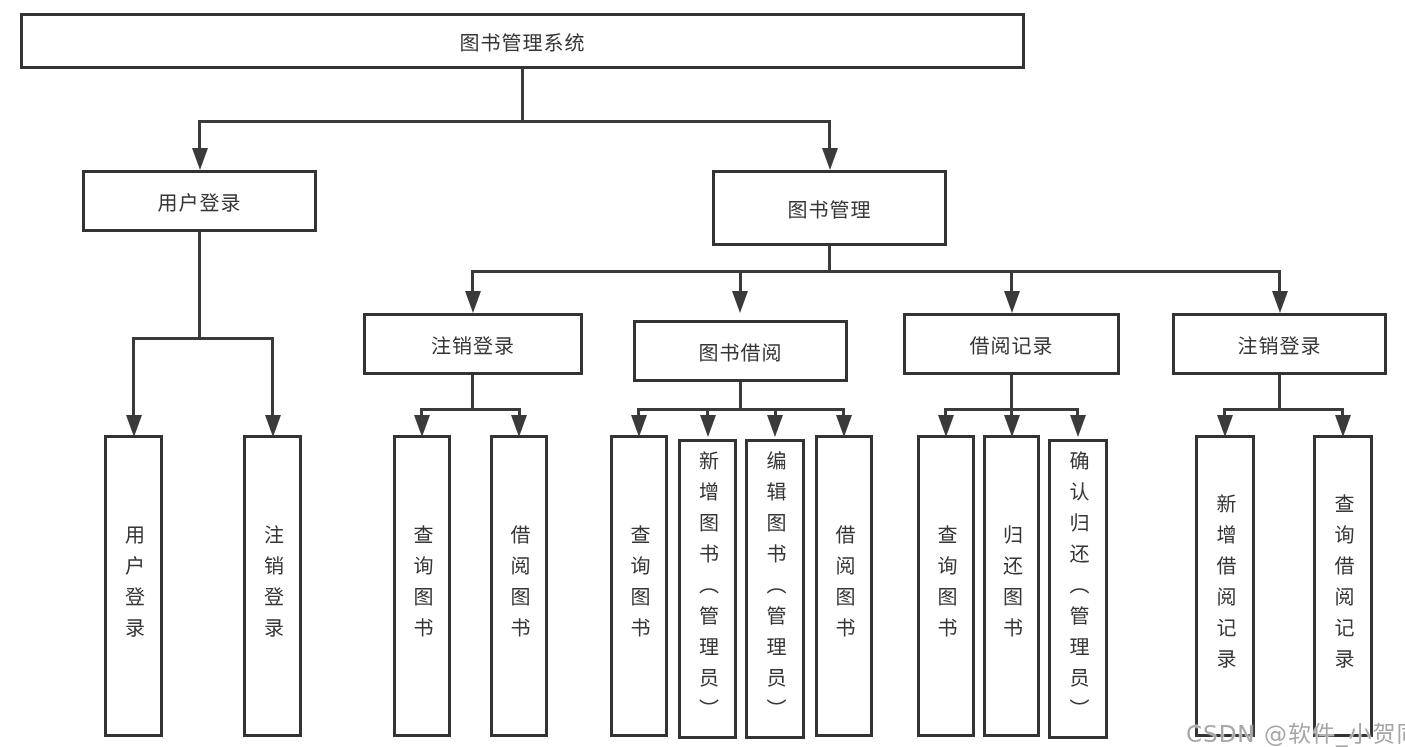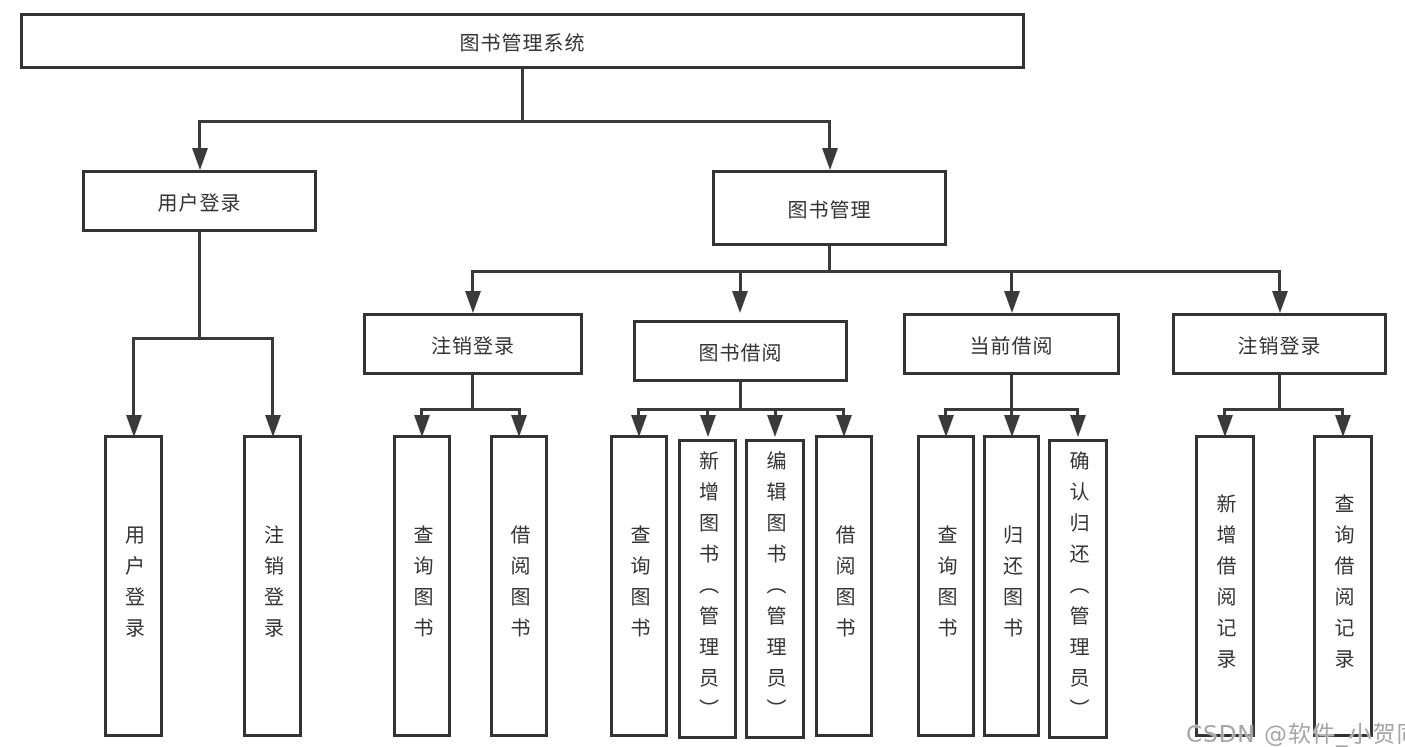--- a/index.html
+++ b/index.html
@@ -36,21 +36,21 @@
 
 <div class="canvas">
 
   <div class="box" style="left:20px;top:13px;width:1005px;height:56px;">图书管理系统</div>
 
   <div class="box" style="left:82px;top:170px;width:235px;height:62px;">用户登录</div>
   <div class="box" style="left:712px;top:170px;width:235px;height:76px;">图书管理</div>
 
   <div class="box" style="left:363px;top:313px;width:220px;height:62px;">注销登录</div>
   <div class="box" style="left:633px;top:313px;width:215px;height:62px;margin-top:7px;">图书借阅</div>
-  <div class="box" style="left:903px;top:313px;width:217px;height:62px;">当前借阅</div>
+  <div class="box" style="left:903px;top:313px;width:217px;height:62px;">借阅记录</div>
   <div class="box" style="left:1172px;top:313px;width:215px;height:62px;">注销登录</div>
 
   <div class="box vbox" style="left:104px;top:435px;width:59px;height:302px;">用户登录</div>
   <div class="box vbox" style="left:243px;top:435px;width:59px;height:302px;">注销登录</div>
 
   <div class="box vbox" style="left:393px;top:435px;width:58px;height:302px;">查询图书</div>
   <div class="box vbox" style="left:490px;top:435px;width:58px;height:302px;">借阅图书</div>
 
   <div class="box vbox" style="left:610px;top:435px;width:58px;height:302px;">查询图书</div>
   <div class="box vbox" style="left:678px;top:439px;width:59px;height:300px;">新增图书（管理员）</div>

